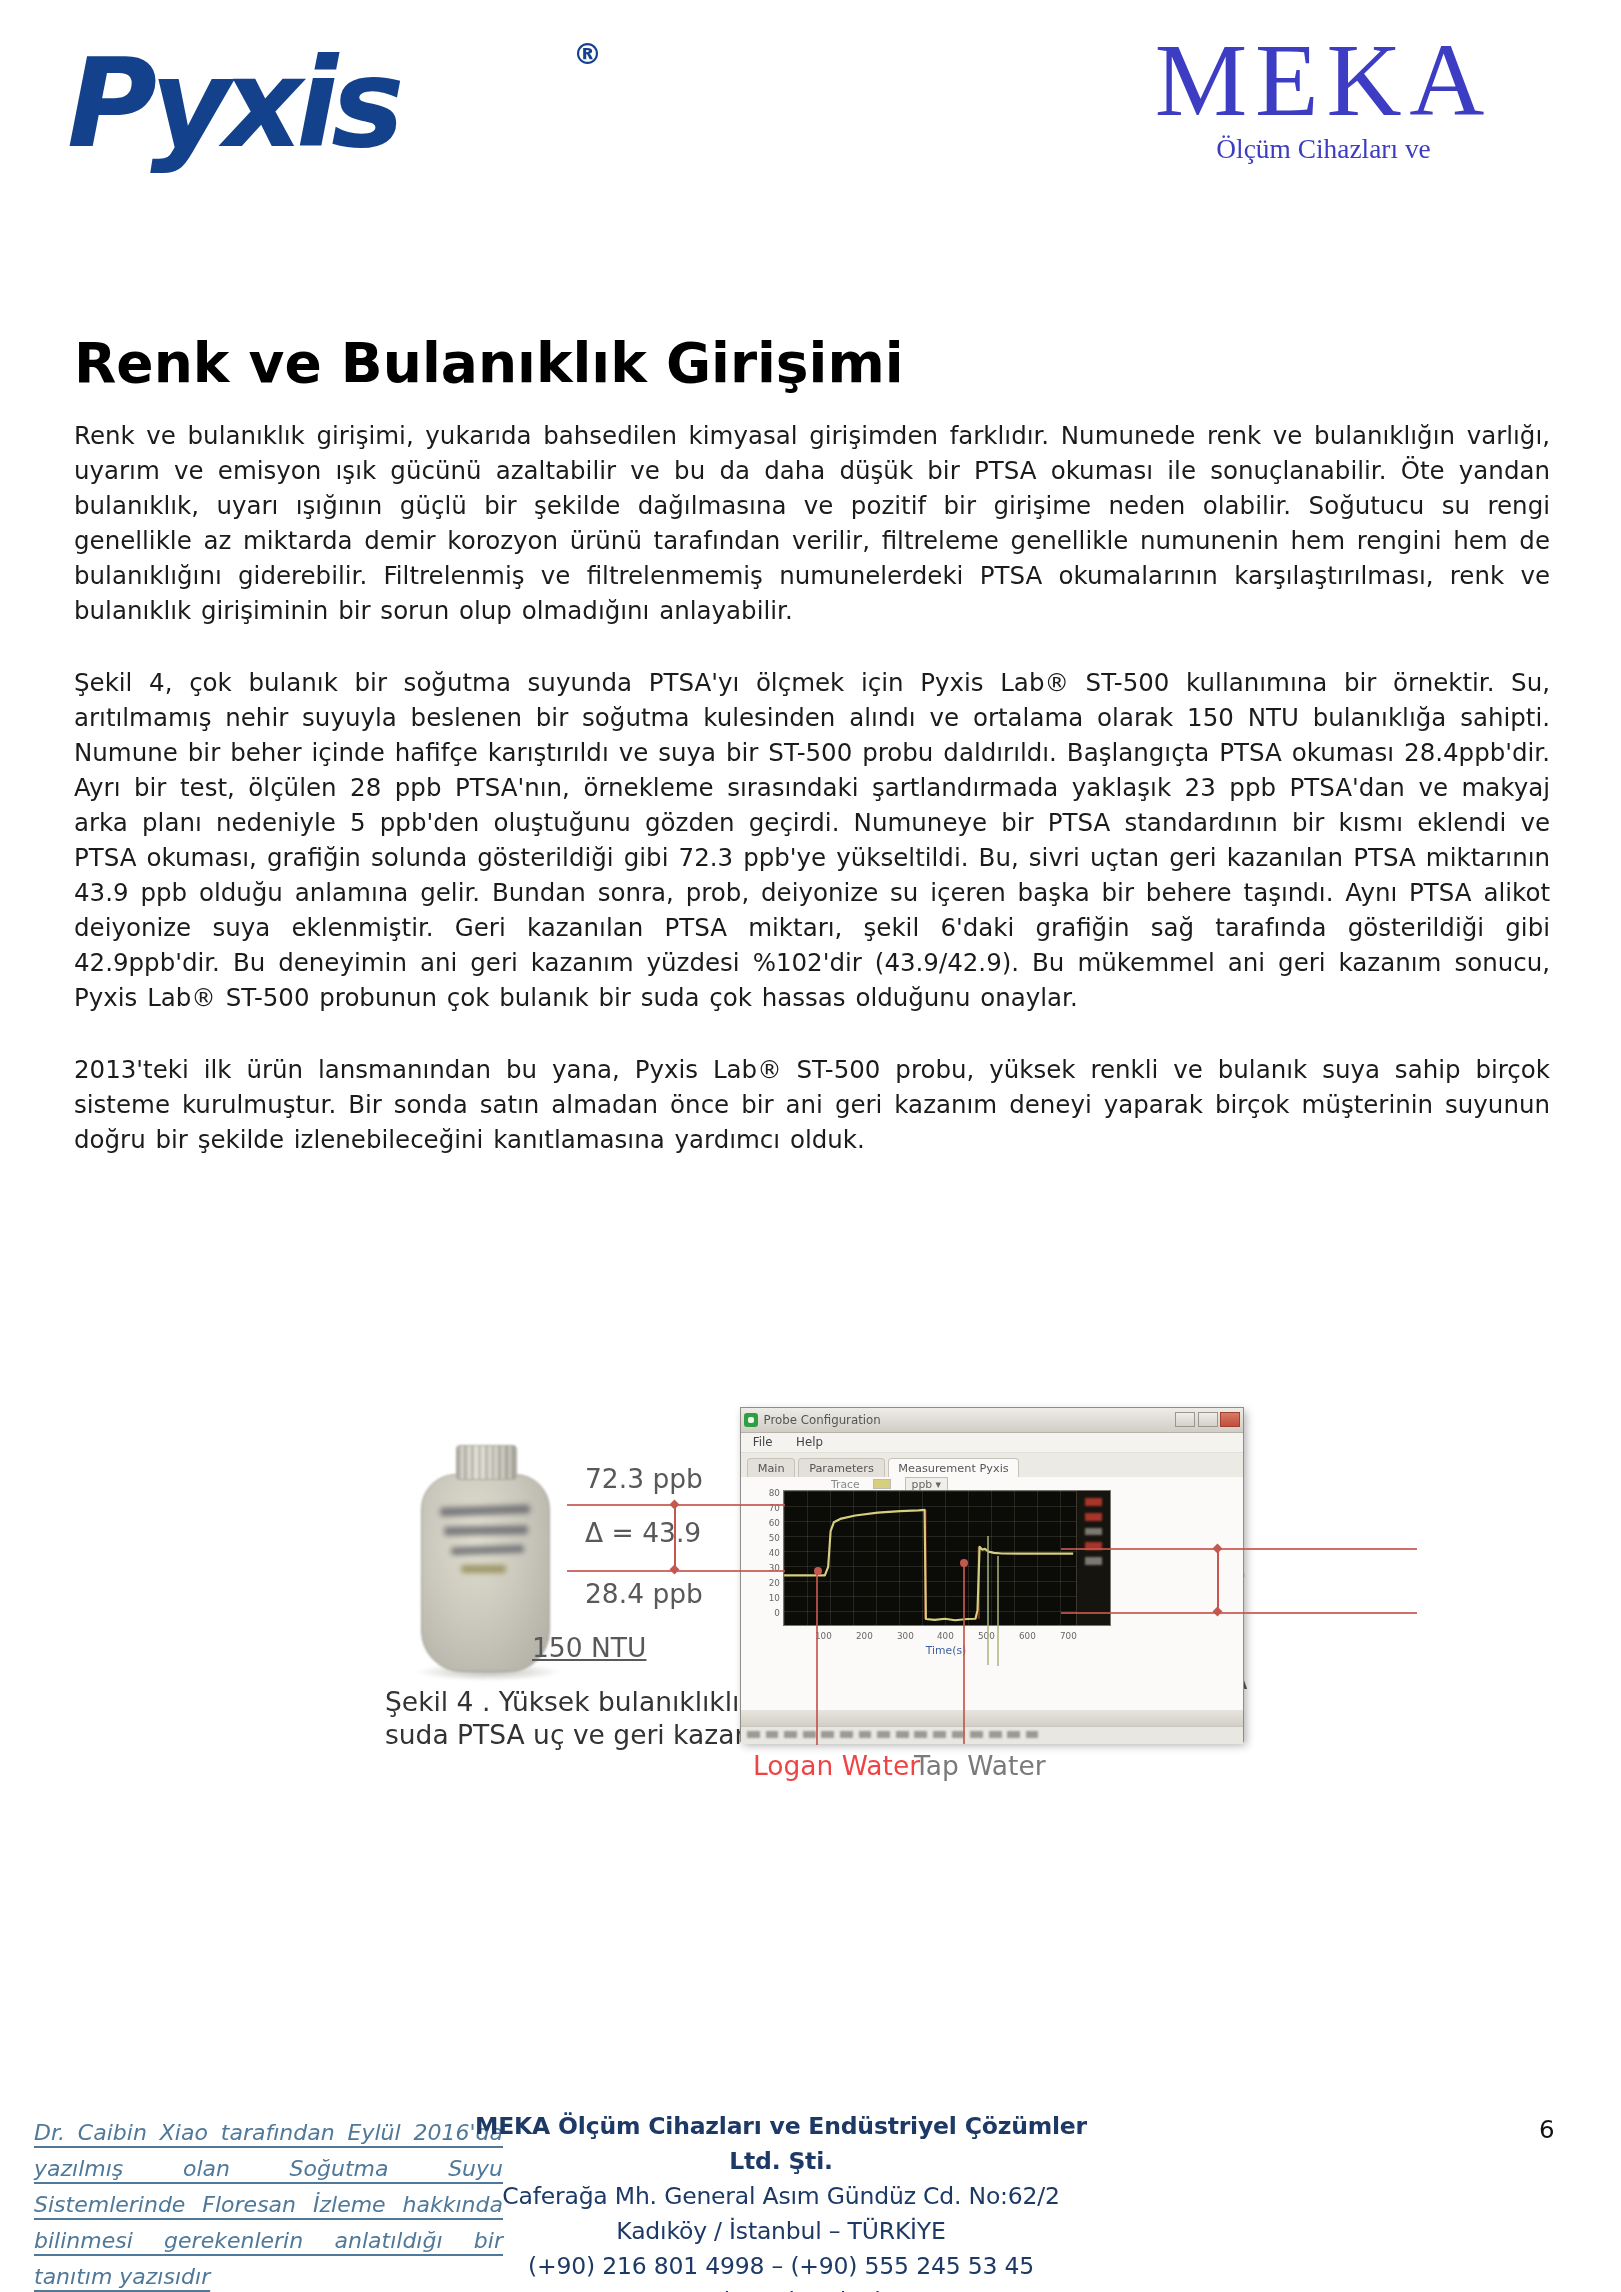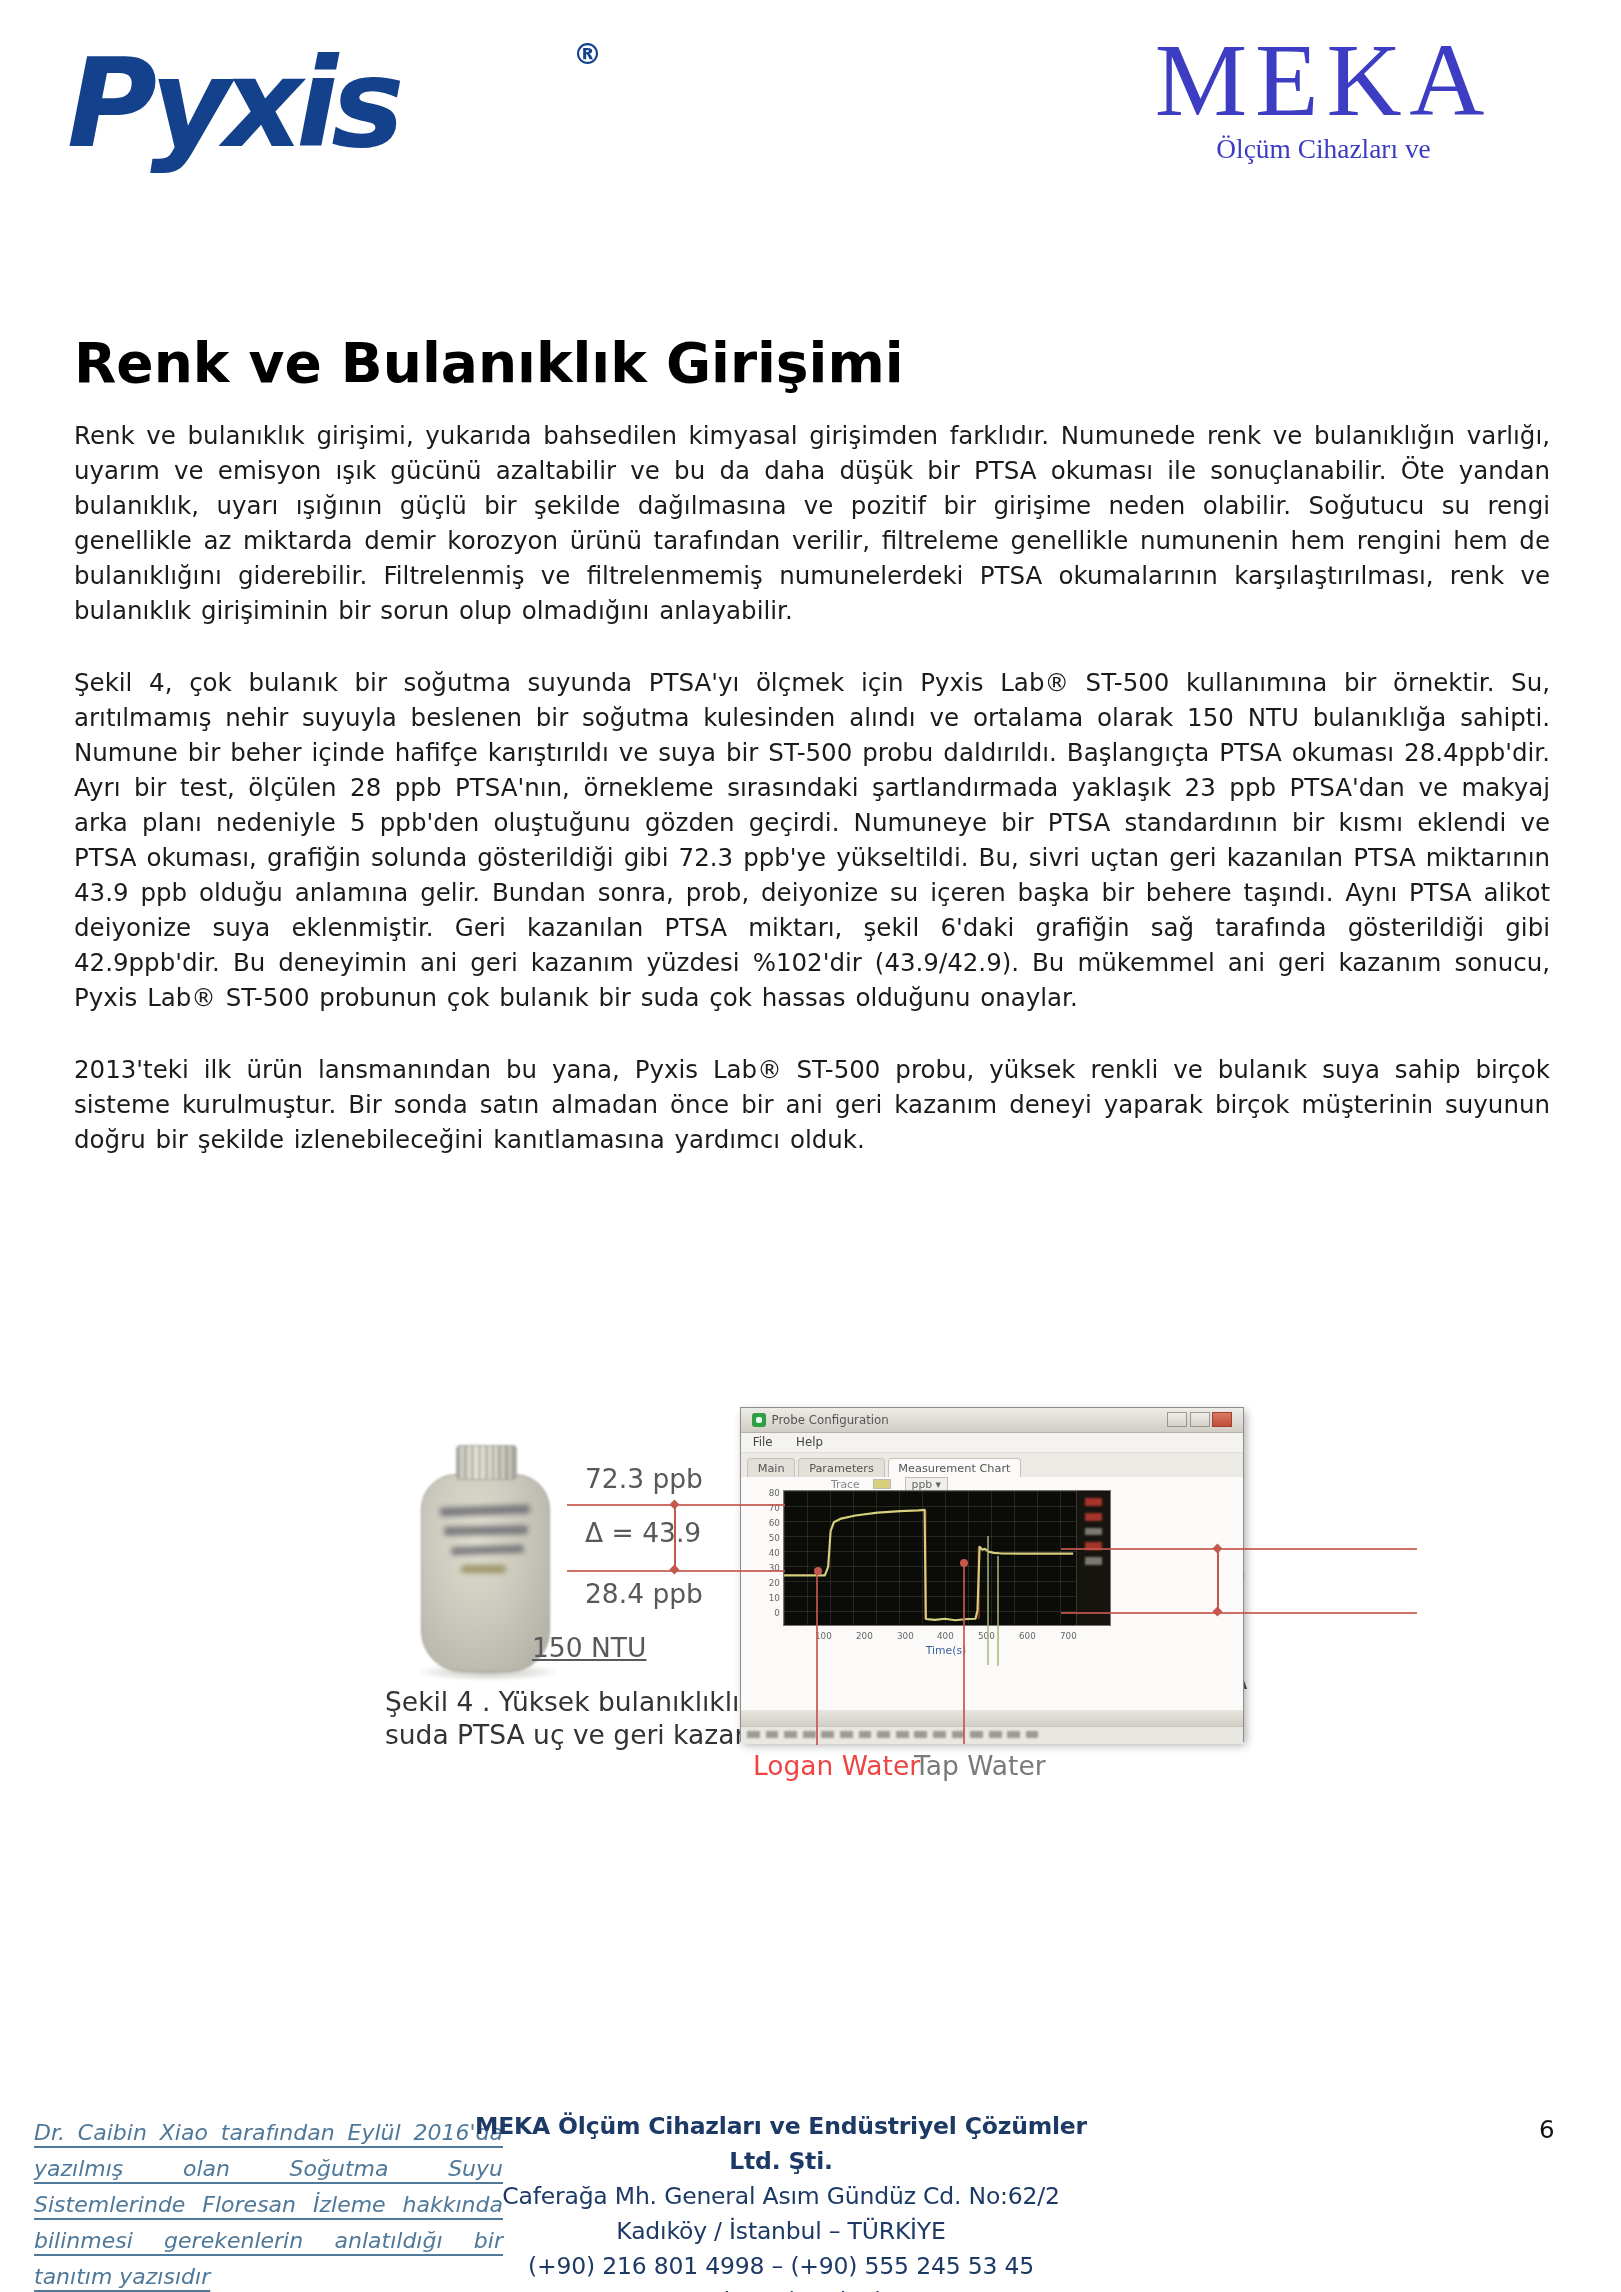--- a/index.html
+++ b/index.html
@@ -48,21 +48,21 @@
       background:radial-gradient(ellipse at 42% 32%,#e0decf 0%,#cbc9bd 45%,#aeac a0 100%);
       background:radial-gradient(ellipse at 42% 32%,#e0decf 0%,#cbc9bd 45%,#aeaca0 100%);}
   .smudge{position:absolute;background:#5c5d66;filter:blur(2.9px);opacity:.75;border-radius:2.9px;}
   .bottle-shadow{position:absolute;left:-5.9px;top:218px;width:147px;height:17.6px;border-radius:50%;
       background:radial-gradient(ellipse,rgba(90,90,80,.4),rgba(90,90,80,0) 70%);}
 
   
   .win{position:absolute;left:740px;top:45px;width:502px;height:333px;background:#f4f3f0;
        border:1px solid #8f8d88;box-shadow:2.9px 3.9px 8.8px rgba(0,0,0,.32);filter:blur(0.4px);z-index:1;}
   .win-titlebar{height:23.5px;background:linear-gradient(#eeece7,#d0cdc5);display:flex;
-       align-items:center;gap:5.9px;padding:0 11px;border-bottom:1px solid #b5b2aa;}
+       align-items:center;gap:5.9px;padding:0 3px;border-bottom:1px solid #b5b2aa;}
   .win-icon{width:13.7px;height:13.7px;background:#2f9e44;border-radius:2.9px;position:relative;flex:0 0 auto;}
   .win-icon::after{content:"";position:absolute;left:3.9px;top:3.9px;width:5.9px;height:5.9px;
        background:#eaf7ea;border-radius:2px;}
   .win-title{font-size:11.8px;color:#555;}
   .win-buttons{margin-left:auto;display:flex;gap:2.9px;}
   .wbtn{width:17.6px;height:12.7px;border:1px solid #9a978f;background:linear-gradient(#efede8,#d4d1c9);}
   .wbtn.close{background:linear-gradient(#d97a62,#bf4f3c);border-color:#a2402f;}
   .win-menubar{height:19.6px;background:#f4f3ef;border-bottom:1px solid #e1dfd8;display:flex;
        gap:23.5px;align-items:center;padding:0 11.8px;font-size:11.8px;color:#444;}
   .win-tabs{height:23.5px;background:#eceae4;display:flex;align-items:flex-end;gap:2.9px;padding:0 5.9px;}
@@ -162,21 +162,21 @@
           <span class="wbtn close"></span>
         </span>
       </div>
       <div class="win-menubar blur1">
           <span>File</span>
           <span>Help</span>
         </div>
       <div class="win-tabs blur1">
           <span class="tab">Main</span>
           <span class="tab">Parameters</span>
-          <span class="tab active">Measurement Chart</span>
+          <span class="tab active">Measurement Pyxis</span>
         </div>
       <div class="win-body">
         <div class="chart-controls blur1">
           <span>Trace</span>
           <span class="swatch"></span>
           <span class="unit-chip">
             <span>ppb</span>
             <span>▾</span>
           </span>
         </div>

